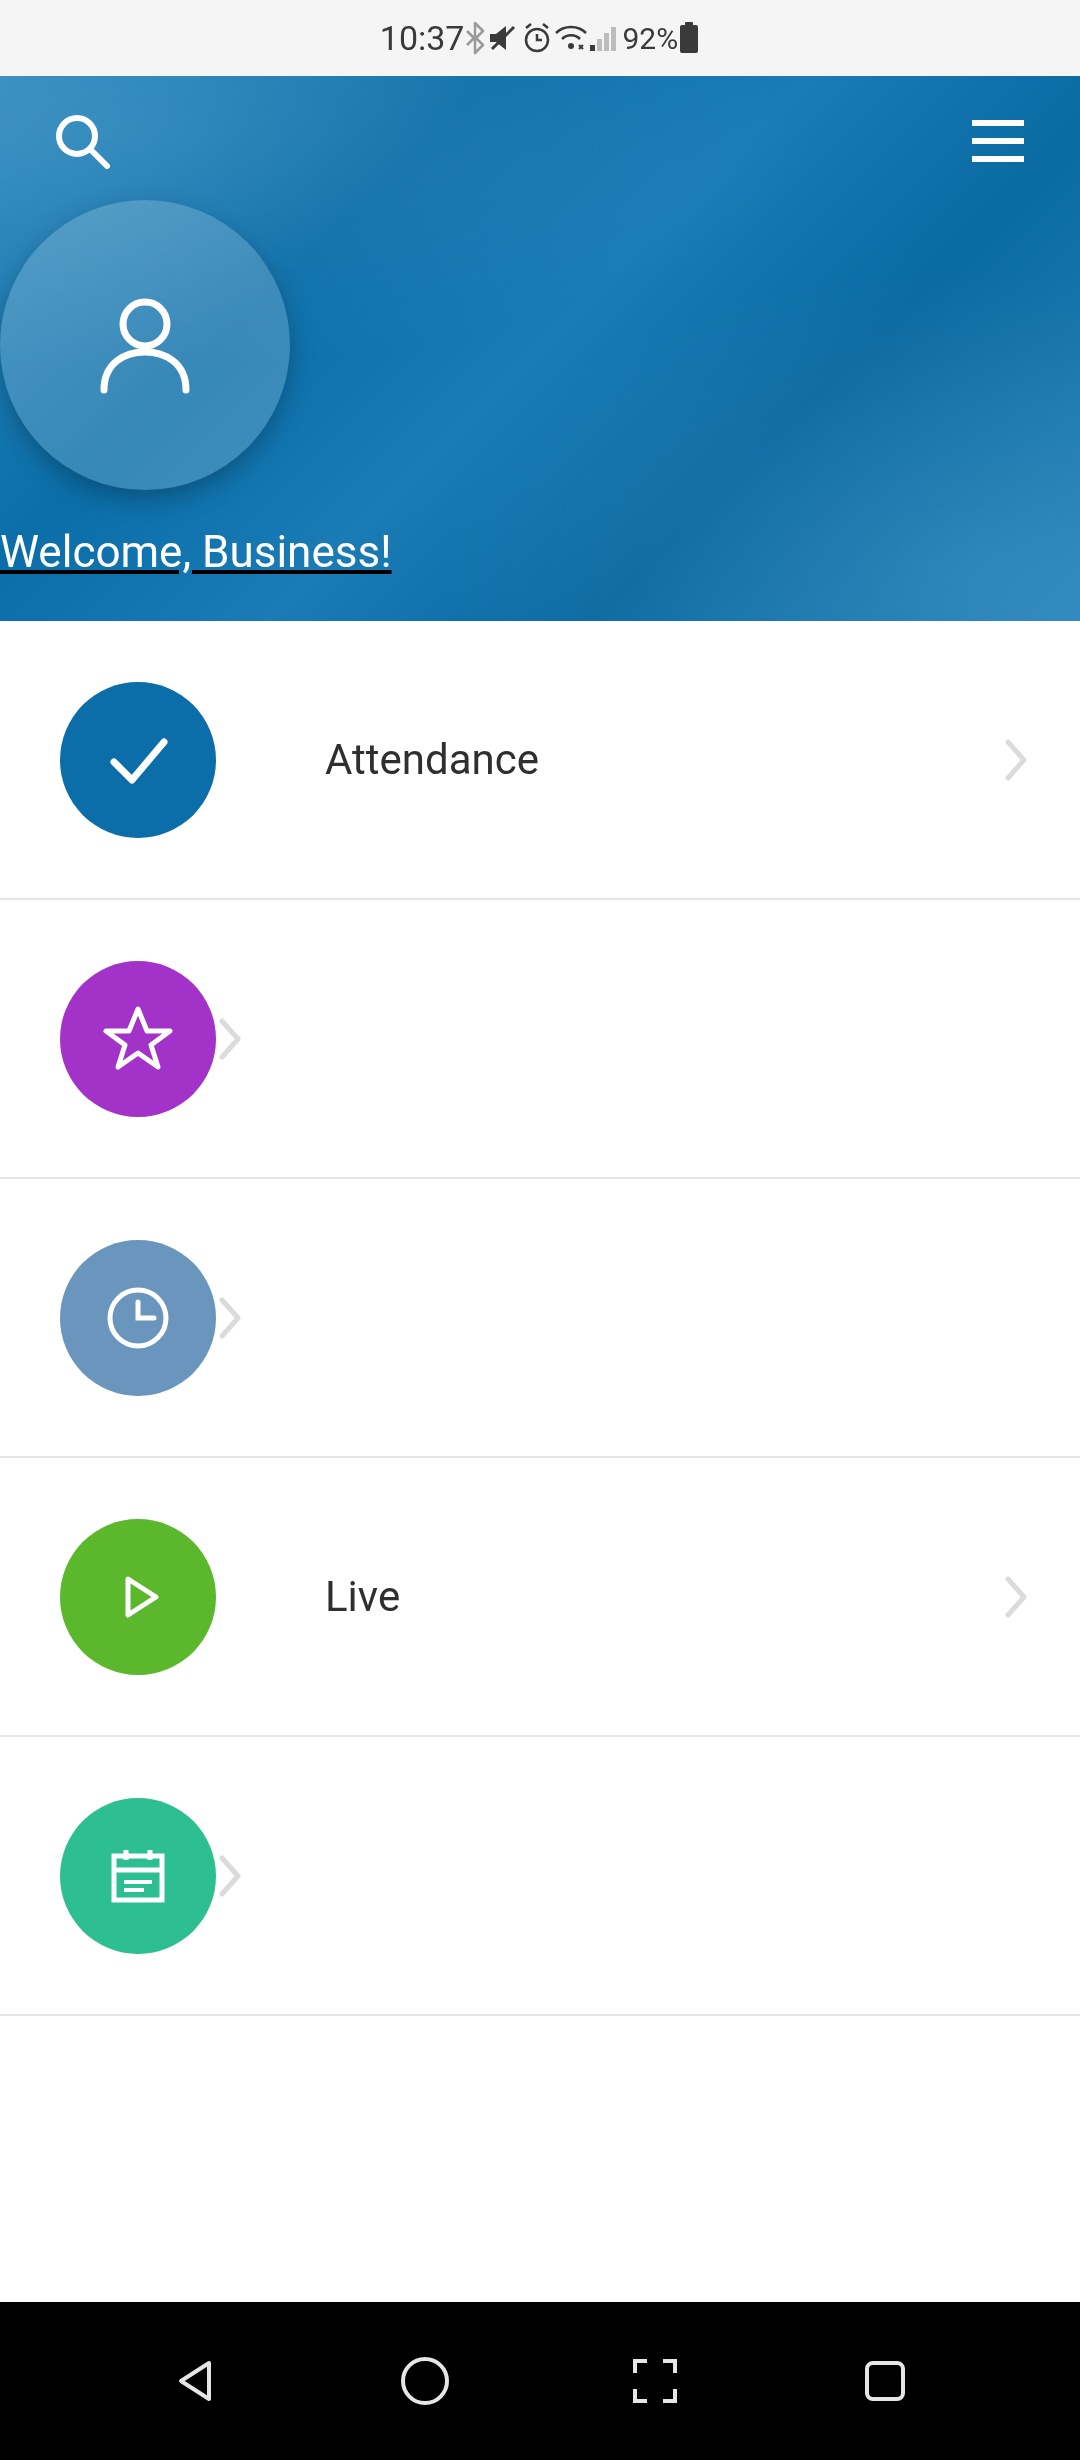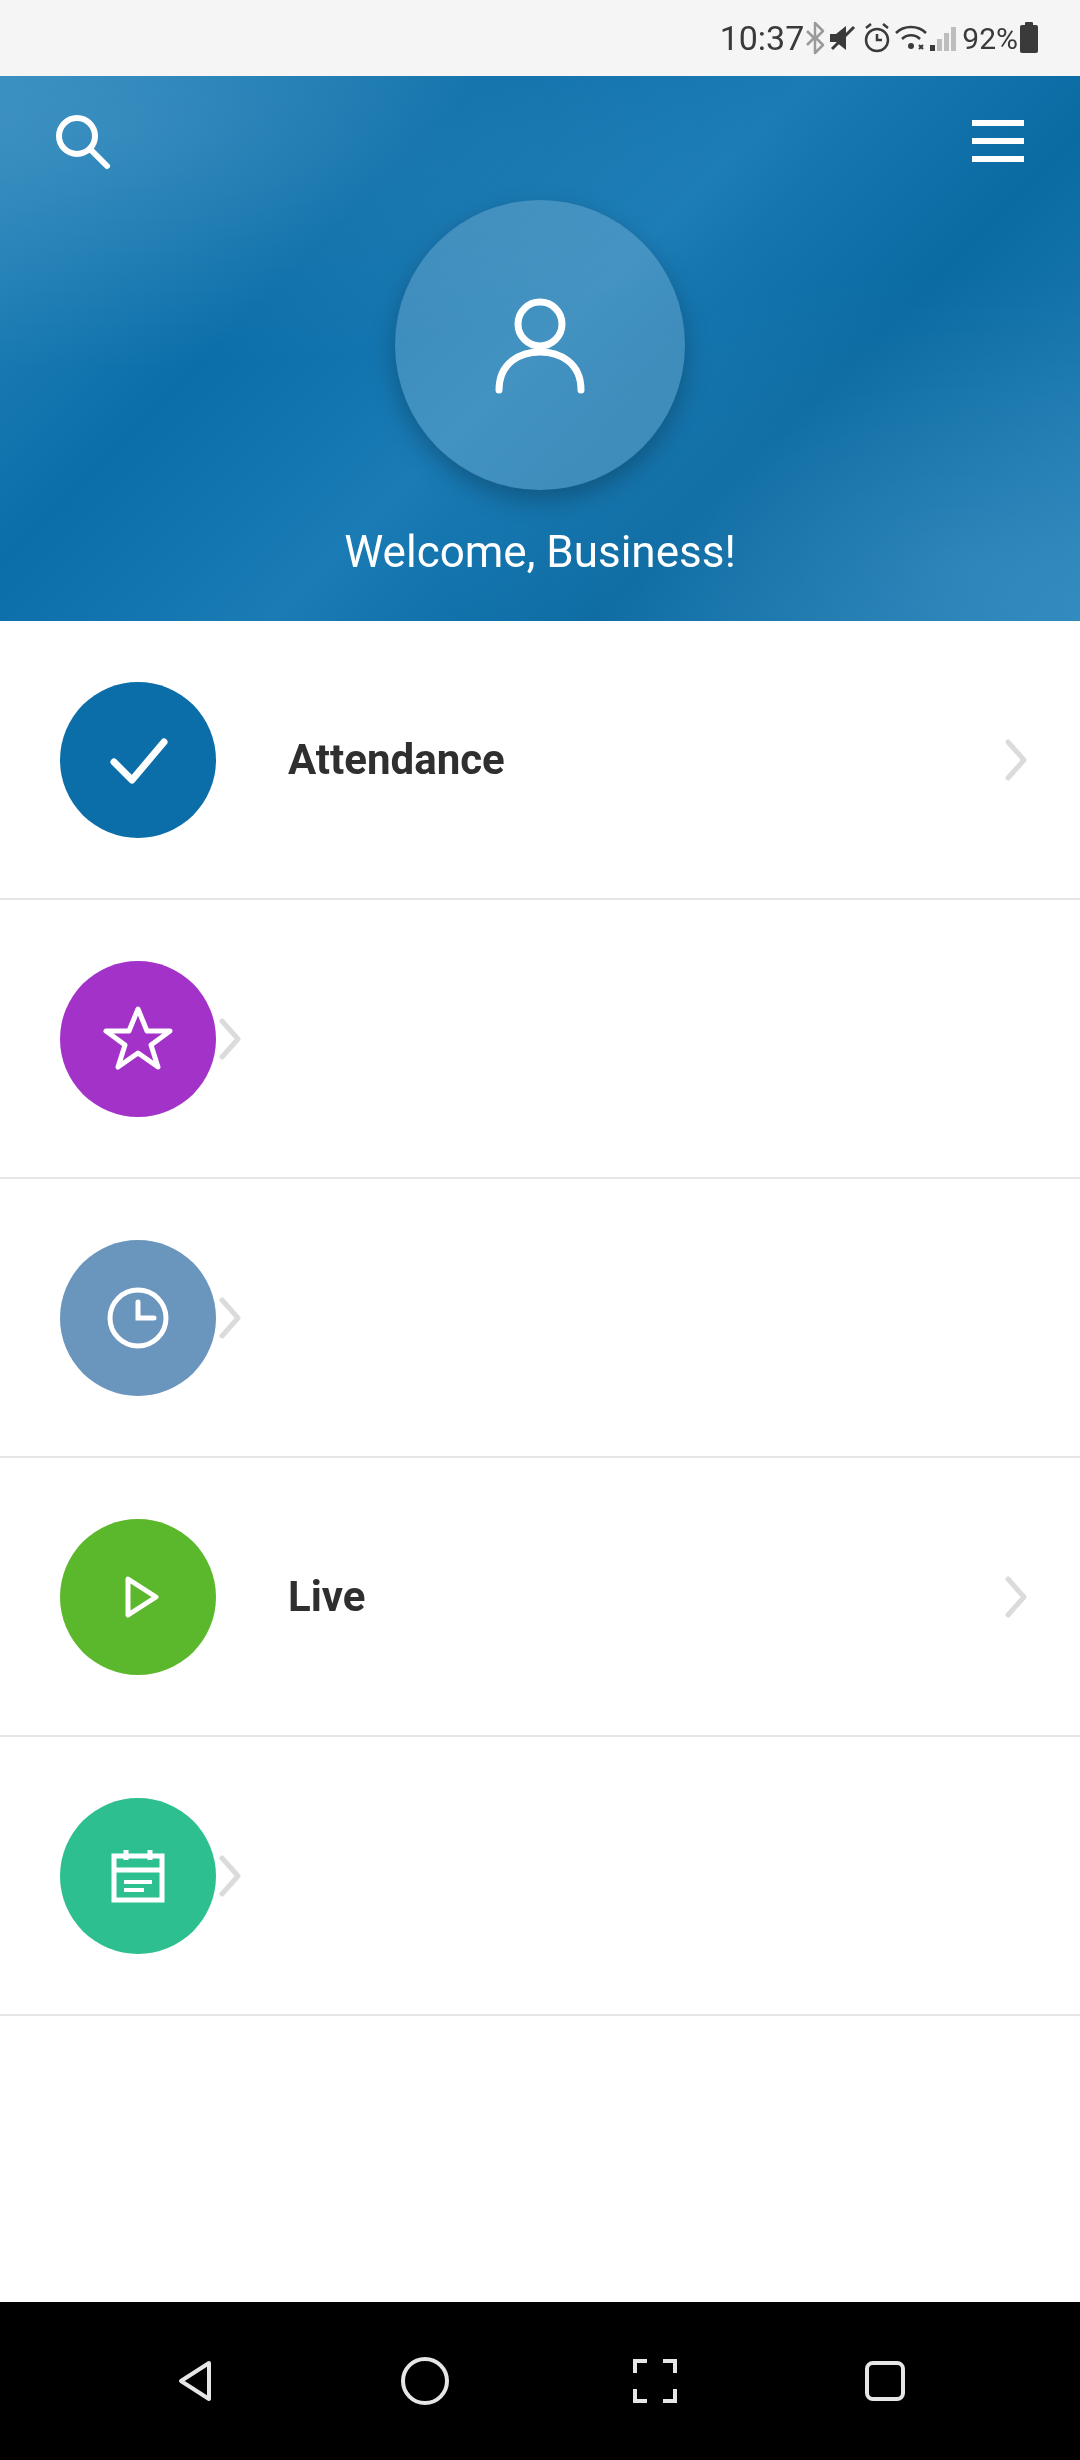--- a/index.html
+++ b/index.html
@@ -4,36 +4,37 @@
 <style>
   * { margin: 0; padding: 0; box-sizing: border-box; }
   html, body { width: 1080px; height: 2460px; font-family: -apple-system, BlinkMacSystemFont, "Segoe UI", Roboto, sans-serif; background: #ffffff; overflow: hidden; }
 
   
   .status-bar {
     height: 76px;
     background: #f5f5f5;
     display: flex;
     align-items: center;
-    justify-content: flex-end;
+    justify-content: center;
     padding: 0 40px 0 40px;
   }
   .status-time { font-size: 34px; color: #3a3a3a; font-weight: 400; }
   .status-right { display: flex; align-items: center; gap: 0; color: #3a3a3a; }
   .status-right svg { display: block; }
   .battery-text { font-size: 30px; font-weight: 400; }
 
   
   .hero {
     height: 545px;
     background: linear-gradient(135deg, #2b88bd 0%, #0b6ea9 30%, #1a7bb5 50%, #0a6aa2 70%, #2684bb 100%);
     position: relative;
     display: flex;
     flex-direction: column;
-    align-items: center;
+    align-items: flex-start;
+    text-decoration: underline;
   }
   .hero::before {
     content: "";
     position: absolute;
     inset: 0;
     background:
       radial-gradient(ellipse 1200px 400px at 10% 10%, rgba(255,255,255,0.10), transparent 60%),
       radial-gradient(ellipse 900px 500px at 90% 90%, rgba(255,255,255,0.08), transparent 60%);
     pointer-events: none;
   }
@@ -80,24 +81,24 @@
   .menu-icon {
     width: 156px;
     height: 156px;
     border-radius: 50%;
     display: flex;
     align-items: center;
     justify-content: center;
     flex-shrink: 0;
   }
   .menu-label {
-    margin-left: 72px;
+    margin-left: 109px;
     font-size: 42px;
     color: #2f2f2f;
-    font-weight: 700;
+    font-weight: 400;
     flex: 1;
   }
   .chevron { flex-shrink: 0; opacity: 0.35; }
 
   
   .navbar {
     position: absolute;
     bottom: 0;
     left: 0;
     right: 0;

